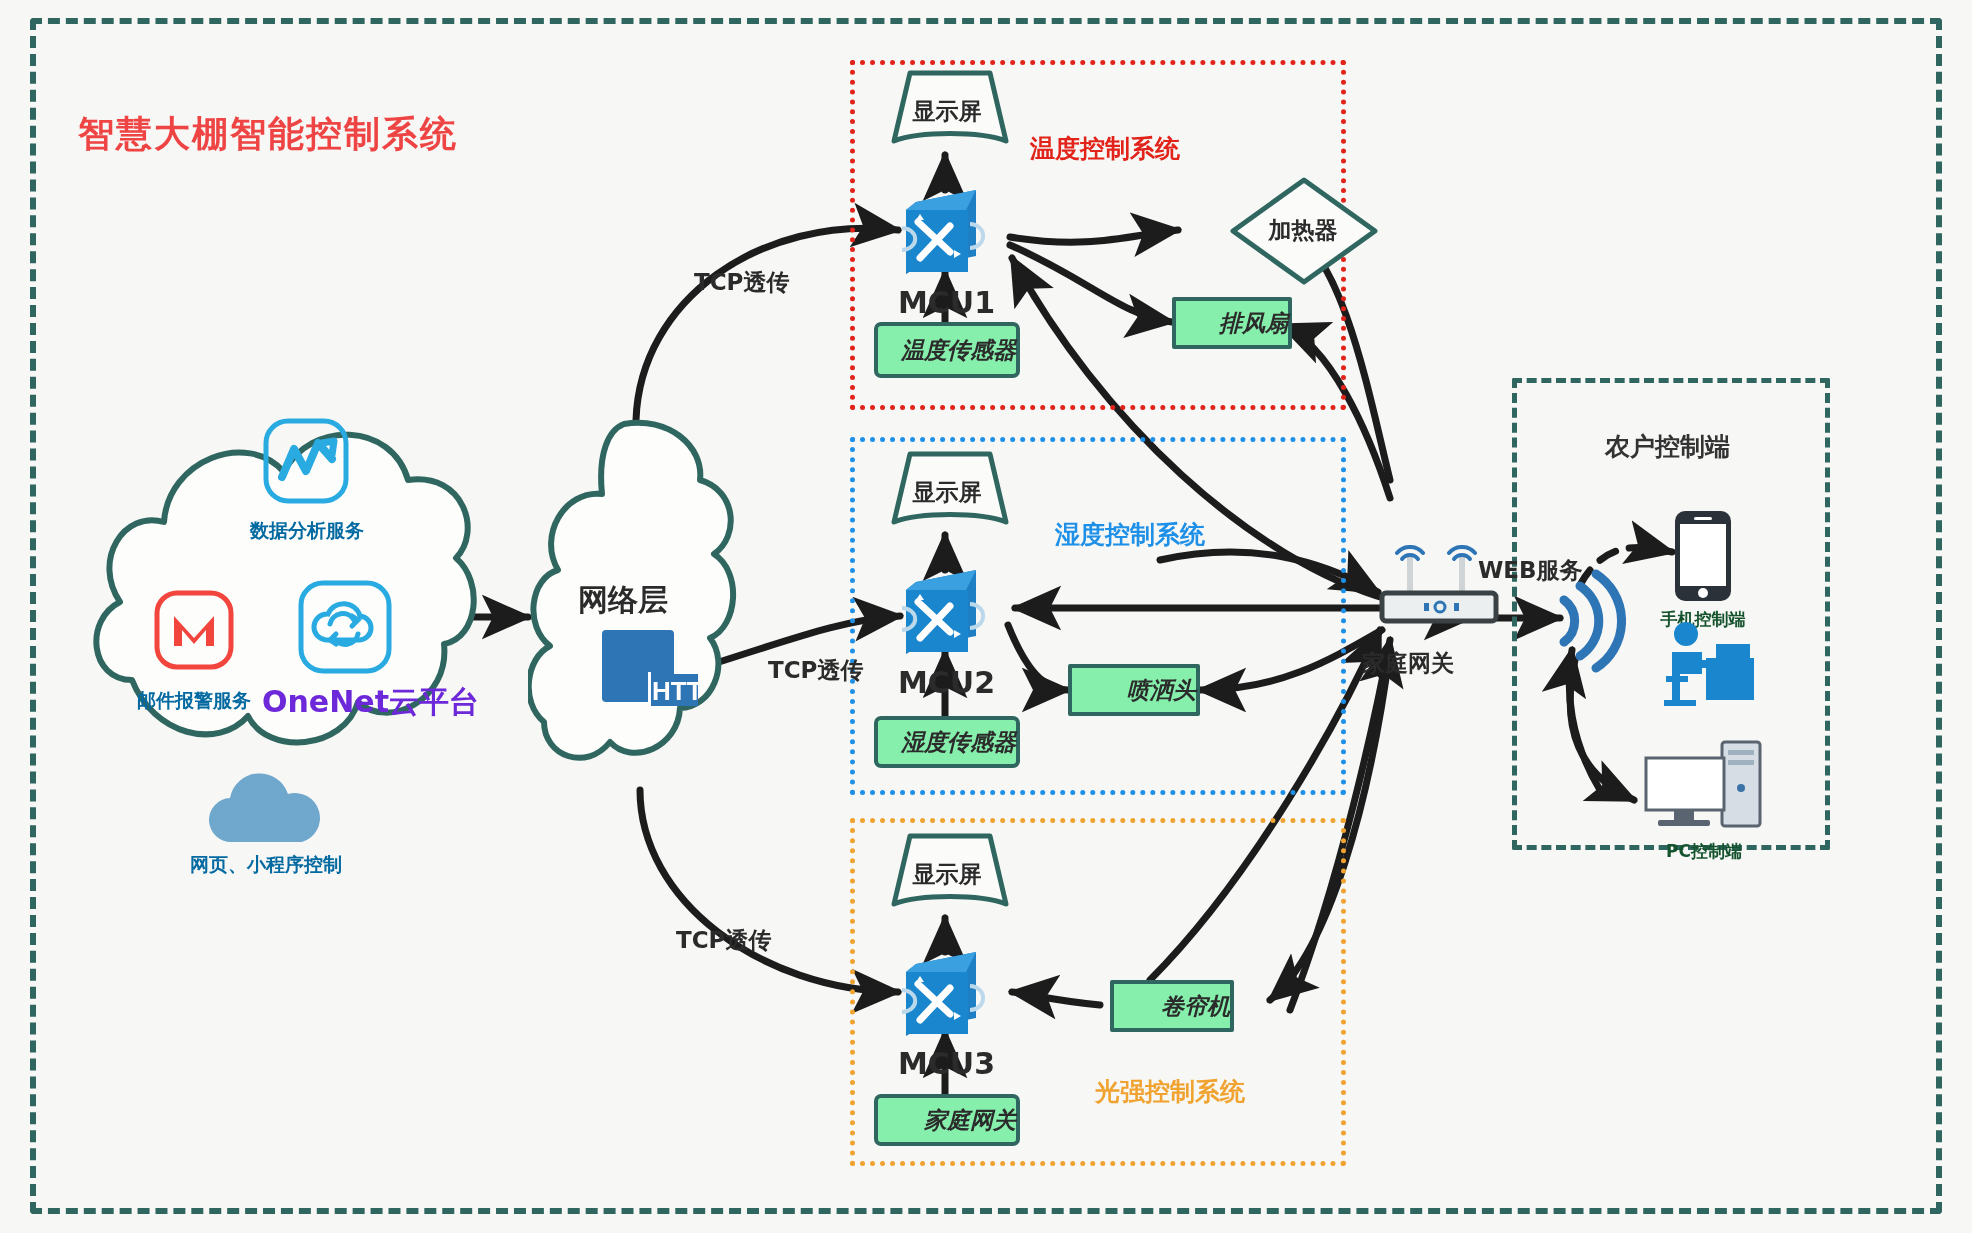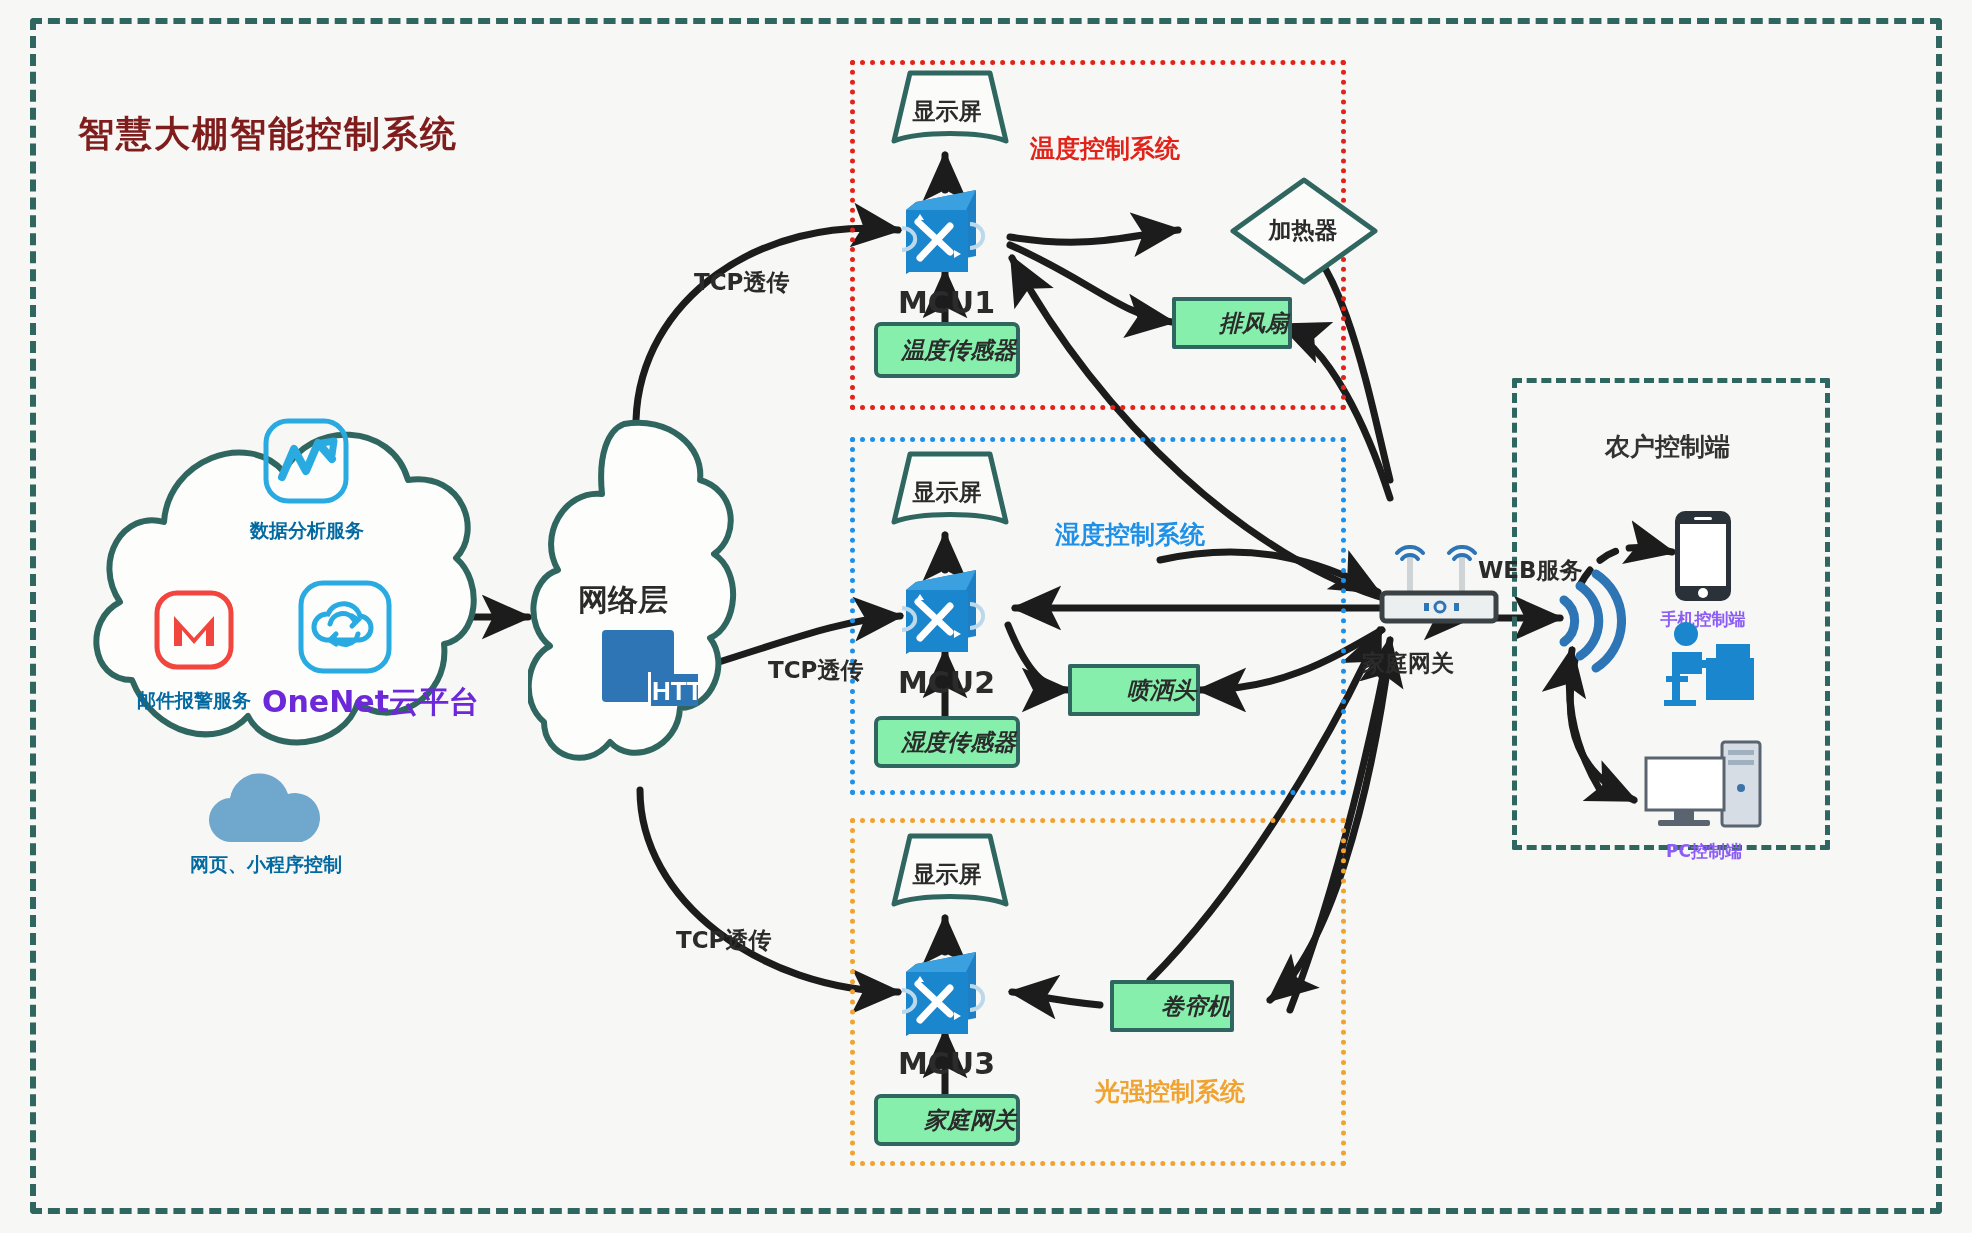--- a/index.html
+++ b/index.html
@@ -16,21 +16,21 @@
   
   #outer-frame{
     left:30px;top:18px;width:1912px;height:1196px;
     border:6px dashed #2f665f;border-radius:4px;
     box-sizing:border-box;
   }
 
   
   #page-title{
     left:78px;top:110px;
-    font-size:36px;font-weight:bold;color:#7f1d1d;
+    font-size:36px;font-weight:bold;color:#ef4444;
     letter-spacing:2px;white-space:nowrap;
   }
 
   
   .sys-box{box-sizing:border-box;border-radius:2px;}
   #temp-system-box{left:850px;top:60px;width:496px;height:350px;border:5px dotted #e2231a;}
   #humid-system-box{left:850px;top:437px;width:496px;height:358px;border:5px dotted #1e90e8;}
   #light-system-box{left:850px;top:818px;width:496px;height:348px;border:5px dotted #f0a330;}
   #farmer-box{left:1512px;top:378px;width:318px;height:472px;border:5px dashed #2f665f;}
 
@@ -70,21 +70,21 @@
     font-size:30px;font-weight:bold;color:#2b2b2b;white-space:nowrap;
   }
 
   
   .cap{font-size:19px;font-weight:bold;color:#0369a1;white-space:nowrap;text-align:center;}
   .cap-big{font-size:30px;font-weight:bold;color:#6d28d9;white-space:nowrap;text-align:right;}
 
   .edge-label{font-size:23px;font-weight:bold;color:#2b2b2b;white-space:nowrap;}
   .net-label{font-size:30px;font-weight:bold;color:#2b2b2b;white-space:nowrap;}
 
-  .small-cap{font-size:17px;font-weight:bold;color:#8b5cf6;white-space:nowrap;text-align:center;}
+  .small-cap{font-size:17px;font-weight:bold;color:#14532d;white-space:nowrap;text-align:center;}
 </style>
 </head>
 <body>
 
 <div id="stage">
 
   <svg class="abs" width="1972" height="1233" style="left:0;top:0;">
     <defs>
       <marker id="ah" markerWidth="9" markerHeight="9" refX="6.6" refY="3.2" orient="auto" markerUnits="strokeWidth">
         <path d="M0,0 L7.2,3.2 L0,6.4 L1.6,3.2 z" fill="#1c1c1c"></path>

